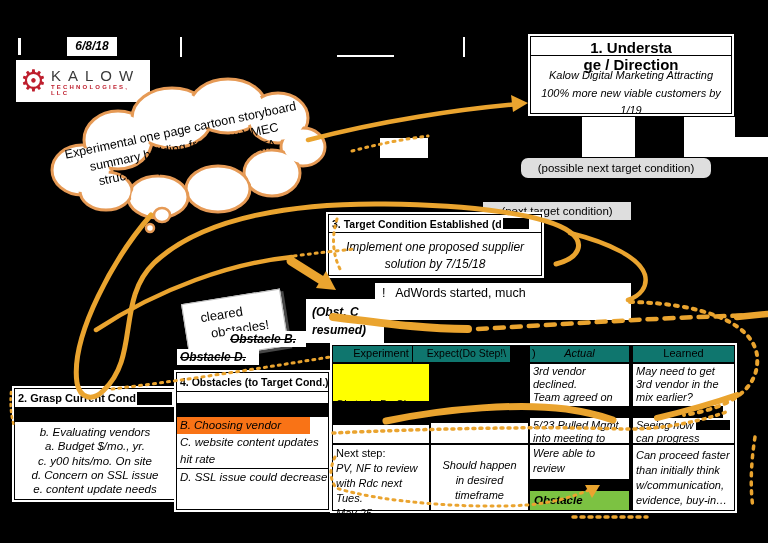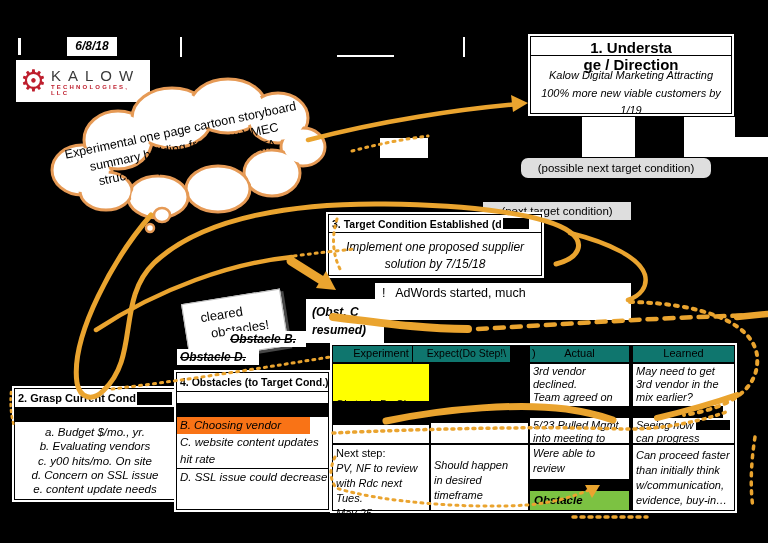--- a/index.html
+++ b/index.html
@@ -129,22 +129,22 @@
   <div class="abs white it" style="left:177px;top:349px;width:82px;height:16px;font-weight:bold;font-size:12px;line-height:16px;
               text-decoration:line-through;padding-left:3px;box-sizing:border-box;">Obstacle D.</div>
 
   <div class="abs box" style="left:14px;top:388px;width:162px;height:112px;">
     <div class="hdr" style="height:19px;font-size:11px;">
       <span>2. Grasp Current Cond</span>
       <span class="redact" style="flex:1;height:13px;margin-left:1px;"></span>
     </div>
     <div class="redact" style="height:14px;"></div>
     <div class="it" style="text-align:center;font-size:11.5px;line-height:14.3px;padding-top:3px;">
+      <div>b. Evaluating vendors</div>
       <div>a. Budget $/mo., yr.</div>
-      <div>b. Evaluating vendors</div>
       <div>c. y00 hits/mo. On site</div>
       <div>d. Concern on SSL issue</div>
       <div>e. content update needs</div>
     </div>
   </div>
 
   <div class="abs box" style="left:176px;top:372px;width:153px;height:138px;">
     <div class="hdr" style="height:19px;font-size:10.5px;">
       <span>4. Obstacles (to Target Cond.)</span>
     </div>
@@ -163,21 +163,21 @@
     <div class="cell hd" style="left:0;top:0;width:98px;height:18px;text-align:center;line-height:15px;">
       <span>Experiment</span>
     </div>
     <div class="cell hd" style="left:80px;top:0;width:99px;height:18px;display:flex;justify-content:center;
                 align-items:center;padding:0 2px;font-size:10.5px;">
       <span style="padding-left:10px;">Expect</span>
       <span>(Do Step!\</span>
     </div>
     <div class="cell hd" style="left:197px;top:0;width:101px;height:18px;line-height:15px;">
       <span style="position:absolute;left:2px;">)</span>
-      <div style="text-align:center;">Actual</div>
+      <div style="text-align:center;font-style:italic;">Actual</div>
     </div>
     <div class="cell hd" style="left:300px;top:0;width:103px;height:18px;text-align:center;line-height:15px;">
       <span>Learned</span>
     </div>
 
     <div class="cell" style="left:0;top:18px;width:98px;height:81px;">
       <div style="position:absolute;left:0;right:0;top:0;height:37px;background:#FFFF00;
                   font-size:10.5px;line-height:15px;padding:3px 0 0 3px;white-space:pre;">
         <div>Obstacle B.  Choose</div>
         <div>Vendor</div>
@@ -206,21 +206,21 @@
       </div>
       <div>can progress works!</div>
     </div>
 
     <div class="cell pad lh15" style="left:0;top:99px;width:98px;height:67px;">
       <div>Next step:</div>
       <div class="it">PV, NF to review</div>
       <div class="it">with Rdc next Tues.</div>
       <div class="it">May 25</div>
     </div>
-    <div class="cell it pad lh15" style="left:98px;top:99px;width:99px;height:67px;padding-top:13px;">
+    <div class="cell it pad lh15" style="left:98px;top:99px;width:99px;height:67px;padding-top:13px;text-align:center;">
       <div>Should happen</div>
       <div>in desired timeframe</div>
     </div>
     <div class="cell it pad lh15" style="left:197px;top:99px;width:101px;height:67px;">
       <div>Were able to review</div>
       <div>and get approval.</div>
       <div class="redact" style="position:absolute;left:0;right:0;top:34px;height:12px;"></div>
       <div style="position:absolute;left:0;right:0;top:46px;bottom:0;background:#7CC242;
                   font-weight:bold;font-size:11.5px;line-height:19px;padding-left:4px;">Obstacle Cleared!</div>
     </div>

